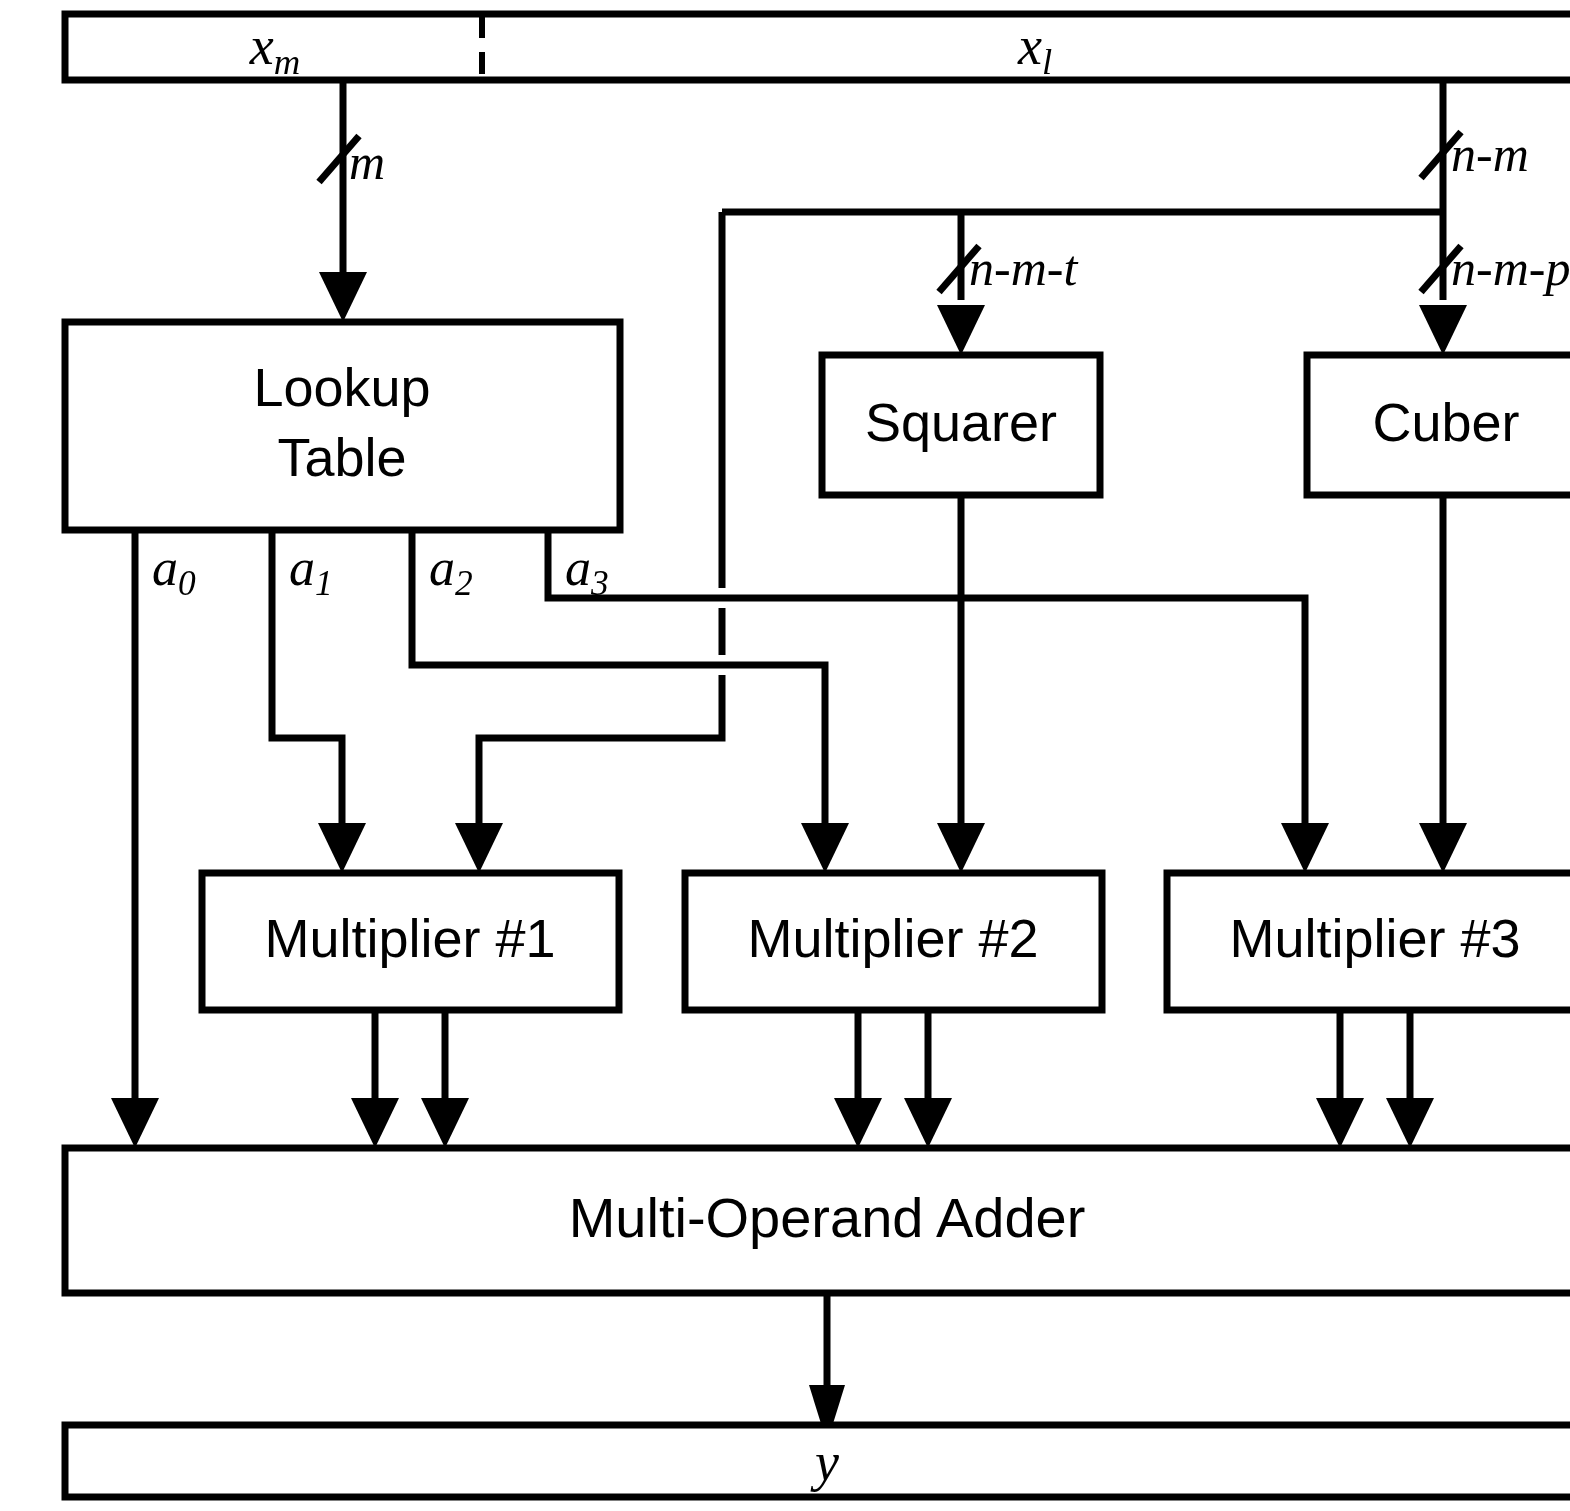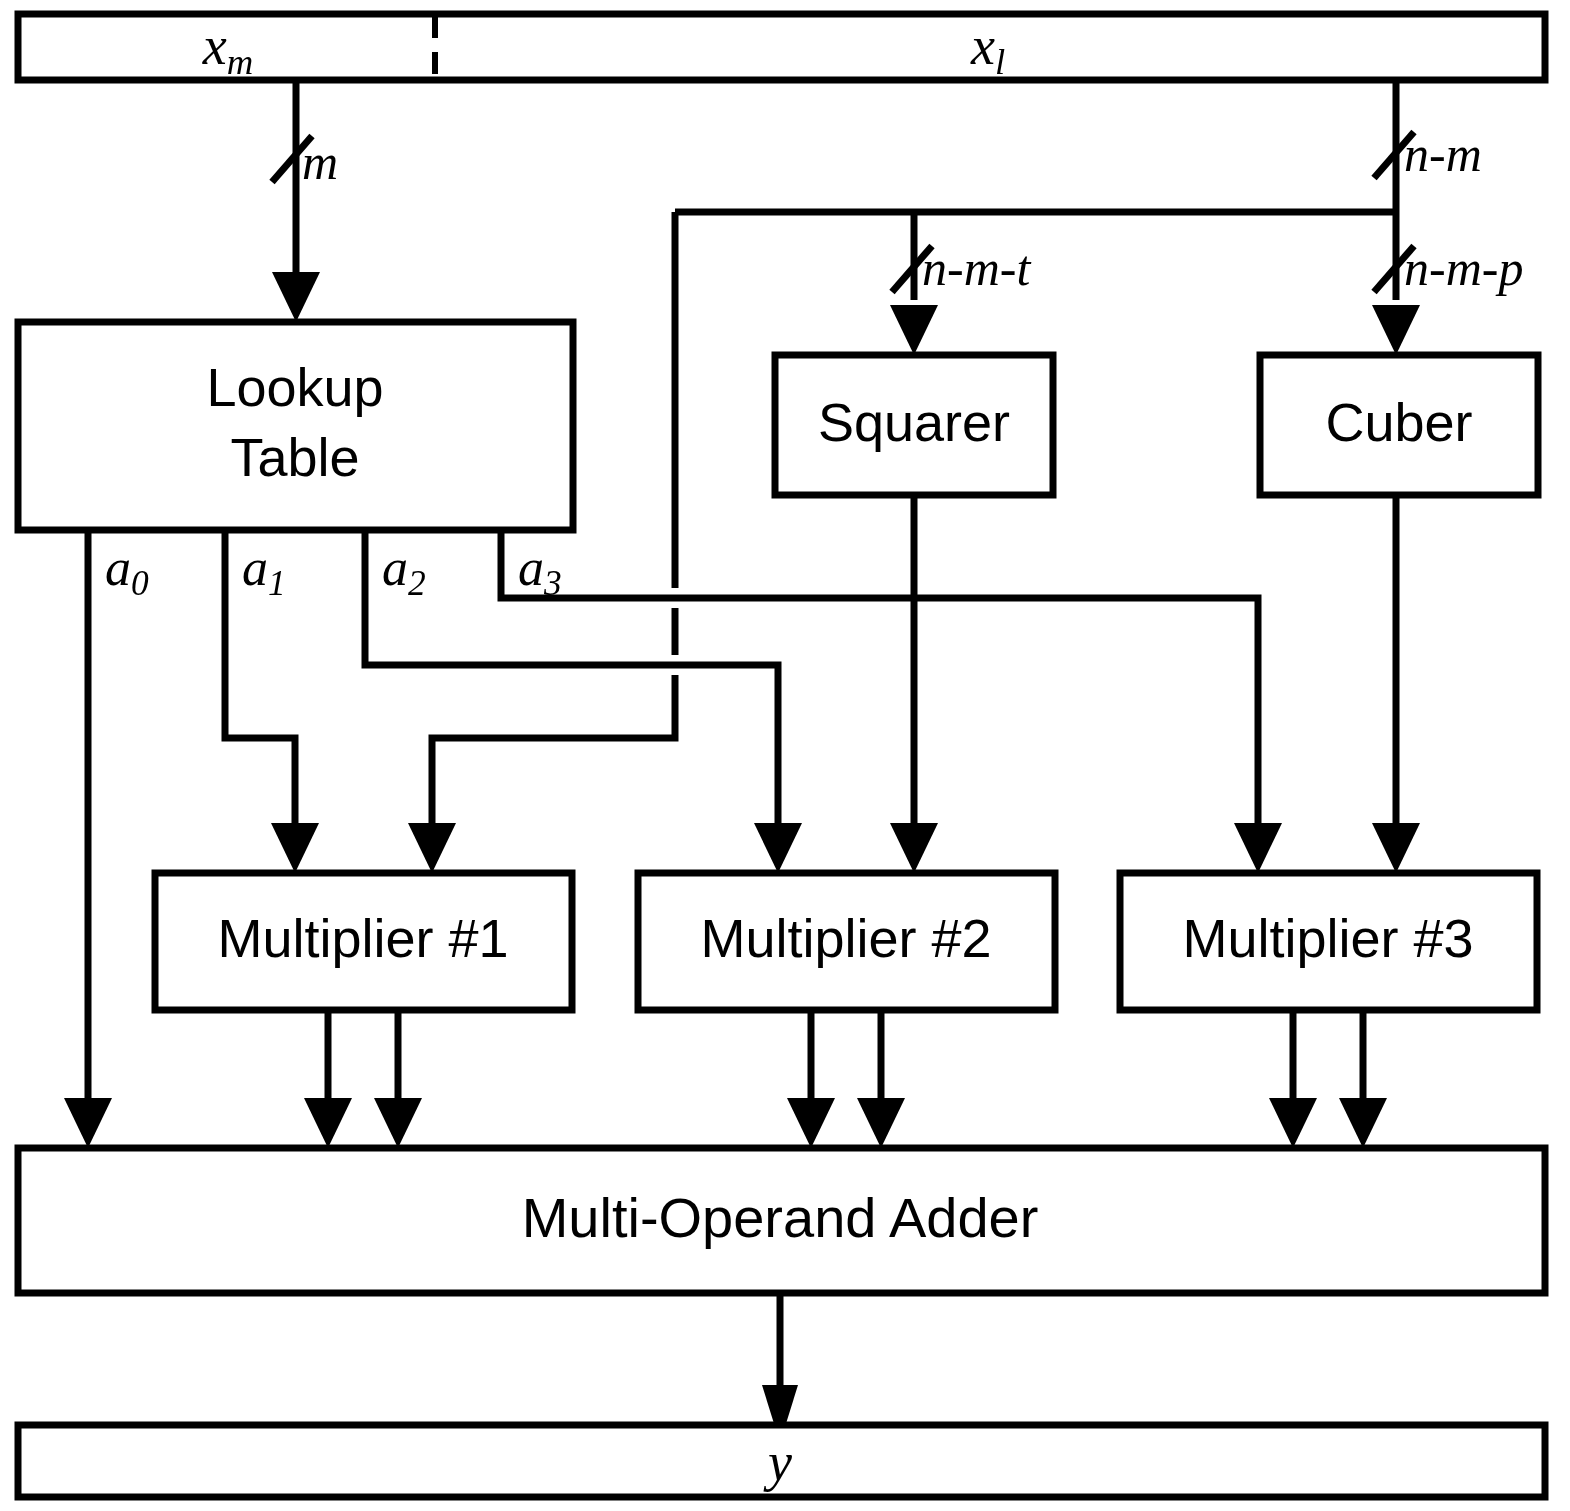--- a/index.html
+++ b/index.html
@@ -1,18 +1,18 @@
 <!DOCTYPE html>
 <html><head>
 <meta charset="utf-8">
 <style>
   html,body{margin:0;padding:0;background:#ffffff;}
   body{width:1570px;height:1511px;overflow:hidden;
        font-family:"Liberation Sans", sans-serif;}
-  #stage{position:relative;width:1428px;height:1511px;background:#fff;}
+  #stage{position:relative;width:1428px;height:1511px;background:#fff;padding-left:47px;}
   svg{display:block;}
   .blk{fill:#ffffff;stroke:#000000;stroke-width:7;}
   .wire{stroke:#000000;stroke-width:7;fill:none;stroke-linecap:butt;stroke-linejoin:miter;}
   .slash{stroke:#000000;stroke-width:7;fill:none;stroke-linecap:butt;}
   .head{fill:#000000;stroke:none;}
   .divider{stroke:#000000;stroke-width:6;fill:none;stroke-dasharray:22 14;}
   text.blklabel{font-family:"Liberation Sans", sans-serif;font-size:54px;fill:#000;
                 text-anchor:middle;dominant-baseline:middle;}
   text.adderlabel{font-family:"Liberation Sans", sans-serif;font-size:56px;fill:#000;
                   text-anchor:middle;dominant-baseline:middle;}

